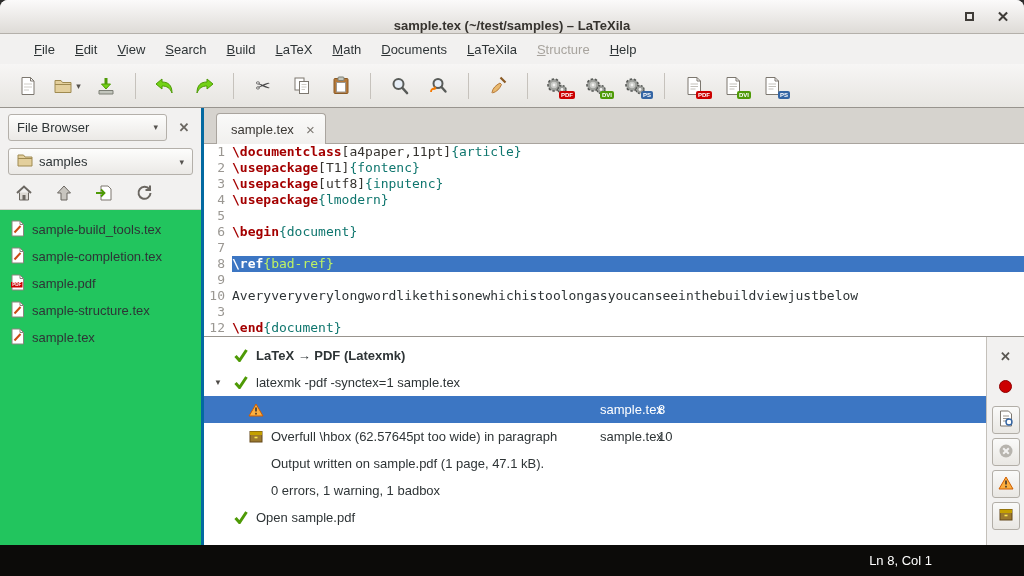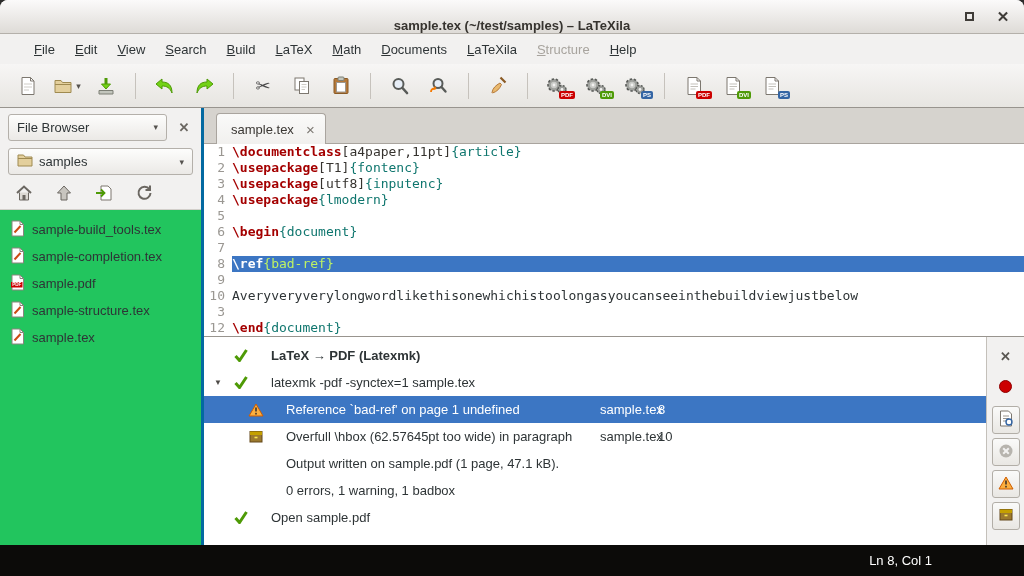--- a/index.html
+++ b/index.html
@@ -71,21 +71,21 @@
   
   .build-panel{flex:1;min-height:0;border-top:1px solid #98948e;display:flex;background:#fff}
   .build-rows{flex:1;padding-top:5px;min-width:0}
   .build-row{height:27px;display:flex;align-items:center;position:relative;white-space:nowrap}
   .build-row.level0{padding-left:10px}
   .build-row.level1{padding-left:42px}
   .build-row.bold{font-weight:bold}
   .build-row.selected{background:#3c76c3;color:#fff}
   .expander{width:17px;flex:none;font-size:8px;color:#4e4b47}
   .msg-icon{width:20px;flex:none;display:flex;align-items:center;justify-content:center}
-  .msg-text{margin-left:20px}
+  .msg-text{margin-left:5px}
   .msg-file{position:absolute;left:396px}
   .msg-line{position:absolute;left:454px}
 
   .build-side{width:38px;flex:none;border-left:1px solid #c4c0ba;background:#f2f1f0;display:flex;flex-direction:column;align-items:center;padding-top:5px;gap:4px}
   .side-btn{width:28px;height:28px;display:flex;align-items:center;justify-content:center;border:1px solid transparent;border-radius:3px}
   .side-btn.outlined{border-color:#b2aea7;background:linear-gradient(#fafaf9,#e9e7e3)}
 
   
   .statusbar{height:31px;flex:none;background:#0c0b09;color:#fff;display:flex;align-items:center;justify-content:flex-end;padding-right:92px}
 </style>
@@ -452,21 +452,20 @@
               <span class="msg-text">latexmk -pdf -synctex=1 sample.tex</span>
             </div>
             <div class="build-row level1 selected">
               <span class="msg-icon">
                 <svg width="16" height="14" viewBox="0 0 16 14">
                   <path d="M8 1l7 12H1z" fill="#fcaf3e" stroke="#ce5c00"></path>
                   <rect x="7.2" y="4.5" width="1.6" height="4" fill="#40342a"></rect>
                   <rect x="7.2" y="9.8" width="1.6" height="1.7" fill="#40342a"></rect>
                 </svg>
               </span>
-              <span class="msg-text">Reference `bad-ref' on page 1 undefined</span>
               <span class="msg-file">sample.tex</span>
               <span class="msg-line">8</span>
             </div>
             <div class="build-row level1">
               <span class="msg-icon">
                 <svg width="14" height="13" viewBox="0 0 14 13">
                   <rect x="1" y="1.5" width="12" height="10.5" fill="#9c7a2e" stroke="#64491a"></rect>
                   <rect x="1" y="1.5" width="12" height="3.5" fill="#c4a000"></rect>
                   <path d="M5.5 7.5h3" stroke="#fce94f" stroke-width="1.6"></path>
                 </svg>

